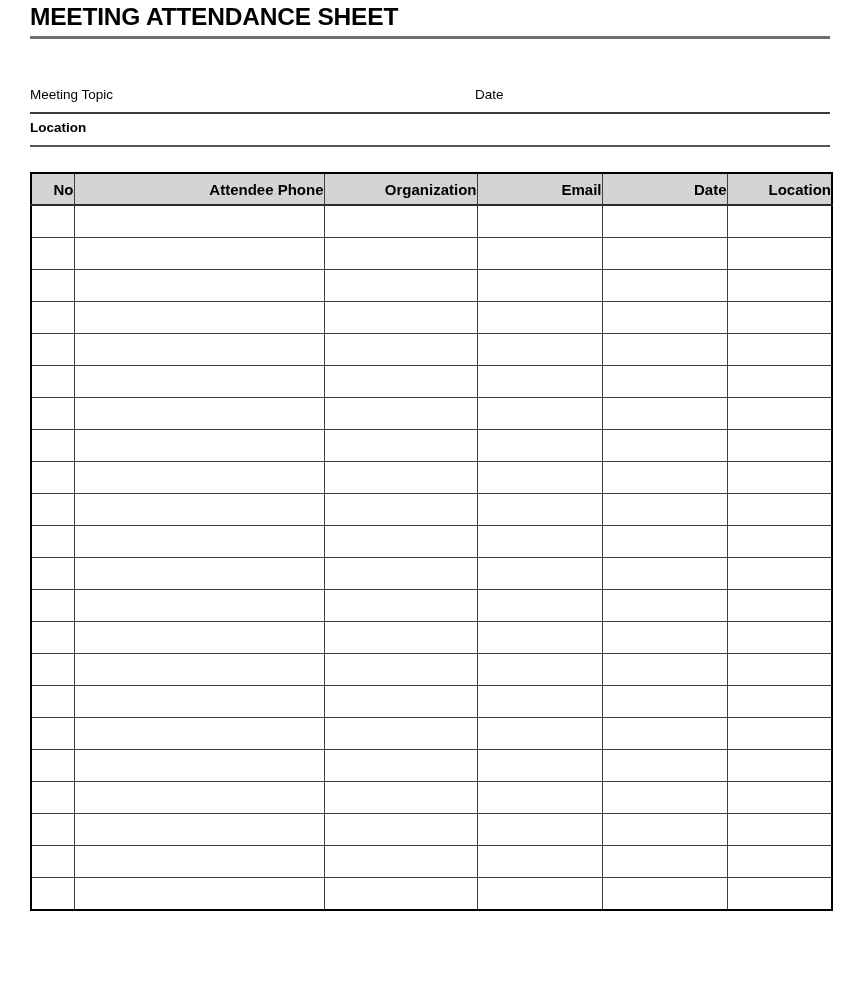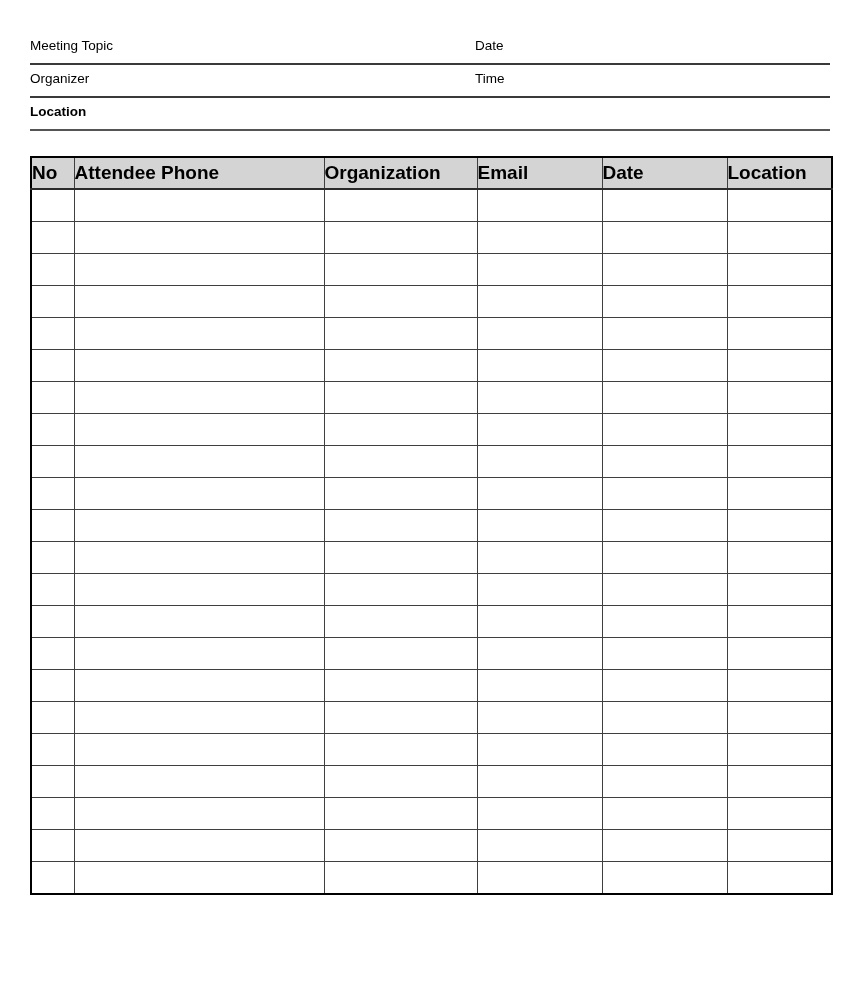--- a/index.html
+++ b/index.html
@@ -38,21 +38,21 @@
   }
   .title-rule {
     margin-top: 4px;
     height: 3px;
     background: #6f6f6f;
     width: 800px;
   }
 
   
   .form-block {
-    margin-top: 32px;
+    margin-top: 42px;
     width: 800px;
   }
   .form-row {
     position: relative;
     height: 31px;
     border-bottom: 2px solid #3a3a3a;
   }
   .form-row.thin {
     border-bottom: 2px solid #555555;
     font-weight: bold;
@@ -92,23 +92,23 @@
   }
   table.attendance th,
   table.attendance td {
     border: 1px solid #3f3f3f;
     padding: 0;
     margin: 0;
   }
   table.attendance thead th {
     background: #d4d4d4;
     height: 30px;
-    font-size: 19px;
+    font-size: 15px;
     font-weight: bold;
-    text-align: left;
+    text-align: right;
     vertical-align: middle;
     border-bottom: 2px solid #2b2b2b;
     white-space: nowrap;
   }
   table.attendance tbody td {
     height: 31px;
     background: #ffffff;
   }
 
   
@@ -117,36 +117,34 @@
   col.c-org   { width: 153px; }
   col.c-phone { width: 125px; }
   col.c-email { width: 125px; }
   col.c-sign  { width: 105px; }
 </style>
 </head>
 <body>
 
 <div class="page">
 
+  <div class="title-block">
+    <h1 class="doc-title">MEETING ATTENDANCE SHEET</h1>
+    <div class="title-rule"></div>
+  </div>
 
   <div class="form-block">
 
     <div class="form-row">
       <span class="form-label">Meeting Topic</span>
       <span class="form-value left-val"></span>
       <span class="form-label right-col">Date</span>
       <span class="form-value right-val"></span>
     </div>
 
-    <div class="form-row">
-      <span class="form-label">Organizer</span>
-      <span class="form-value left-val"></span>
-      <span class="form-label right-col">Time</span>
-      <span class="form-value right-val"></span>
-    </div>
 
     <div class="form-row thin">
       <span class="form-label">Location</span>
       <span class="form-value left-val"></span>
     </div>
 
   </div>
 
   <div class="table-wrap">
     <table class="attendance">

